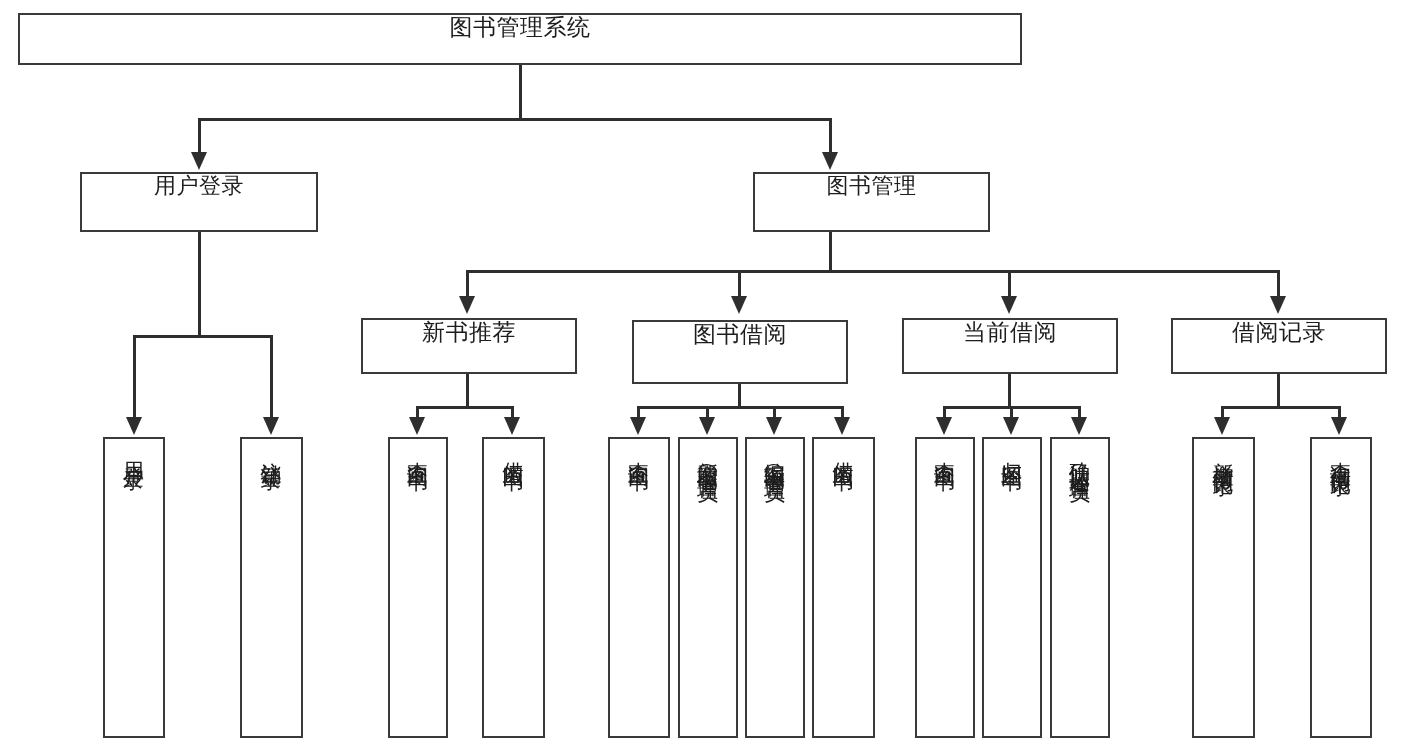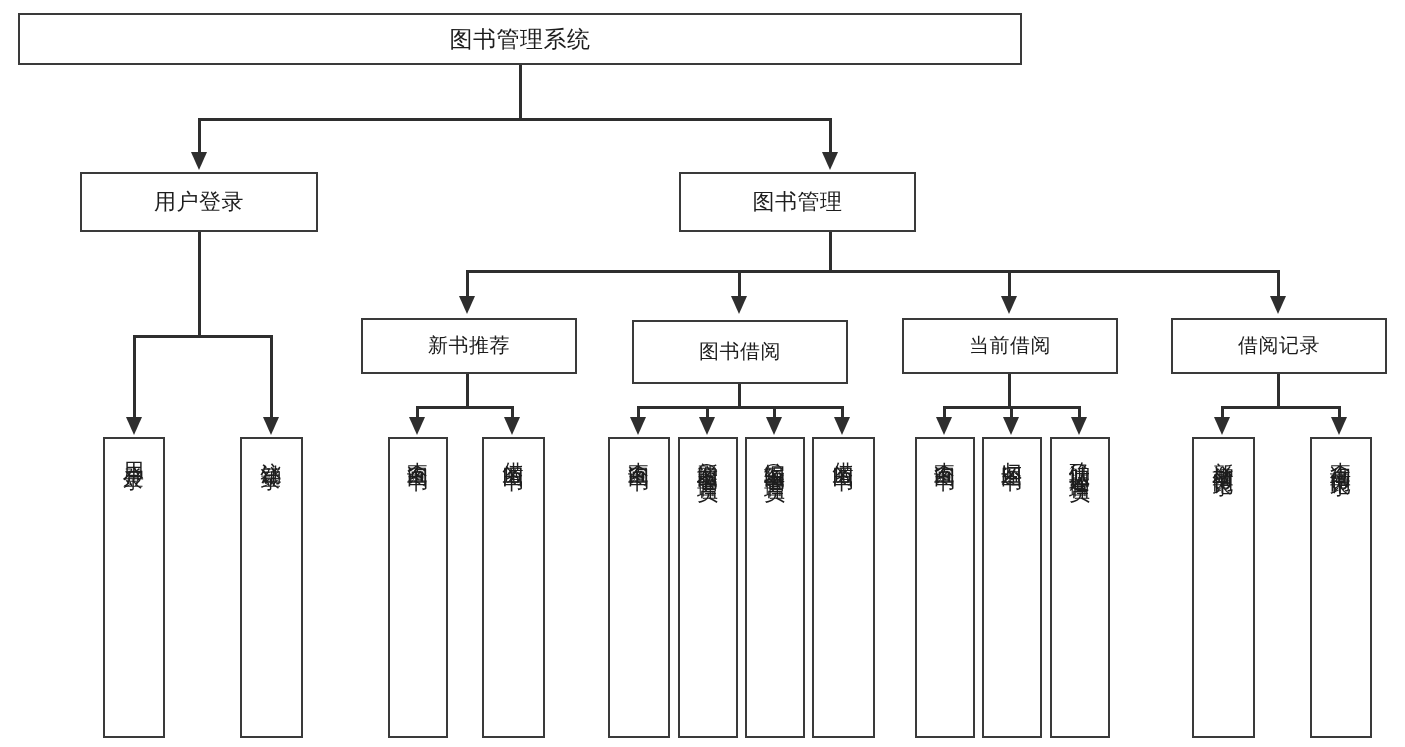--- a/index.html
+++ b/index.html
@@ -18,34 +18,34 @@
     overflow: hidden;
   }
 
   
   .node {
     position: absolute;
     box-sizing: border-box;
     background: #ffffff;
     border: 2px solid #3a3a3a;
     display: flex;
-    align-items: center;
+    align-items: flex-start;
     justify-content: center;
     color: #1d1d1d;
   }
   .node .label {
     display: block;
     line-height: 1.08;
     text-align: center;
     letter-spacing: 0.5px;
   }
 
   .node.root .label   { font-size: 23px; }
   .node.level2 .label { font-size: 22px; }
-  .node.level3 .label { font-size: 20px; }
+  .node.level3 .label { font-size: 23px; }
 
   
   .node.leaf {
     align-items: flex-start;
     padding-top: 6px;
   }
   .node.leaf .label {
     writing-mode: vertical-rl;
     text-orientation: upright;
     font-size: 21px;
@@ -144,21 +144,21 @@
   <div class="arrow" style="left:1214px; top:417px;"></div>
   <div class="arrow" style="left:1331px; top:417px;"></div>
 
   <div class="node root" style="left:18px; top:13px; width:1004px; height:52px;">
     <span class="label">图书管理系统</span>
   </div>
 
   <div class="node level2" style="left:80px; top:172px; width:238px; height:60px;">
     <span class="label">用户登录</span>
   </div>
-  <div class="node level2" style="left:679px; top:172px; width:237px; height:60px;">
+  <div class="node level2" style="left:753px; top:172px; width:237px; height:60px;">
     <span class="label">图书管理</span>
   </div>
 
   <div class="node level3" style="left:361px; top:318px; width:216px; height:56px;">
     <span class="label">新书推荐</span>
   </div>
   <div class="node level3" style="left:632px; top:320px; width:216px; height:64px;">
     <span class="label">图书借阅</span>
   </div>
   <div class="node level3" style="left:1171px; top:318px; width:216px; height:56px;">

